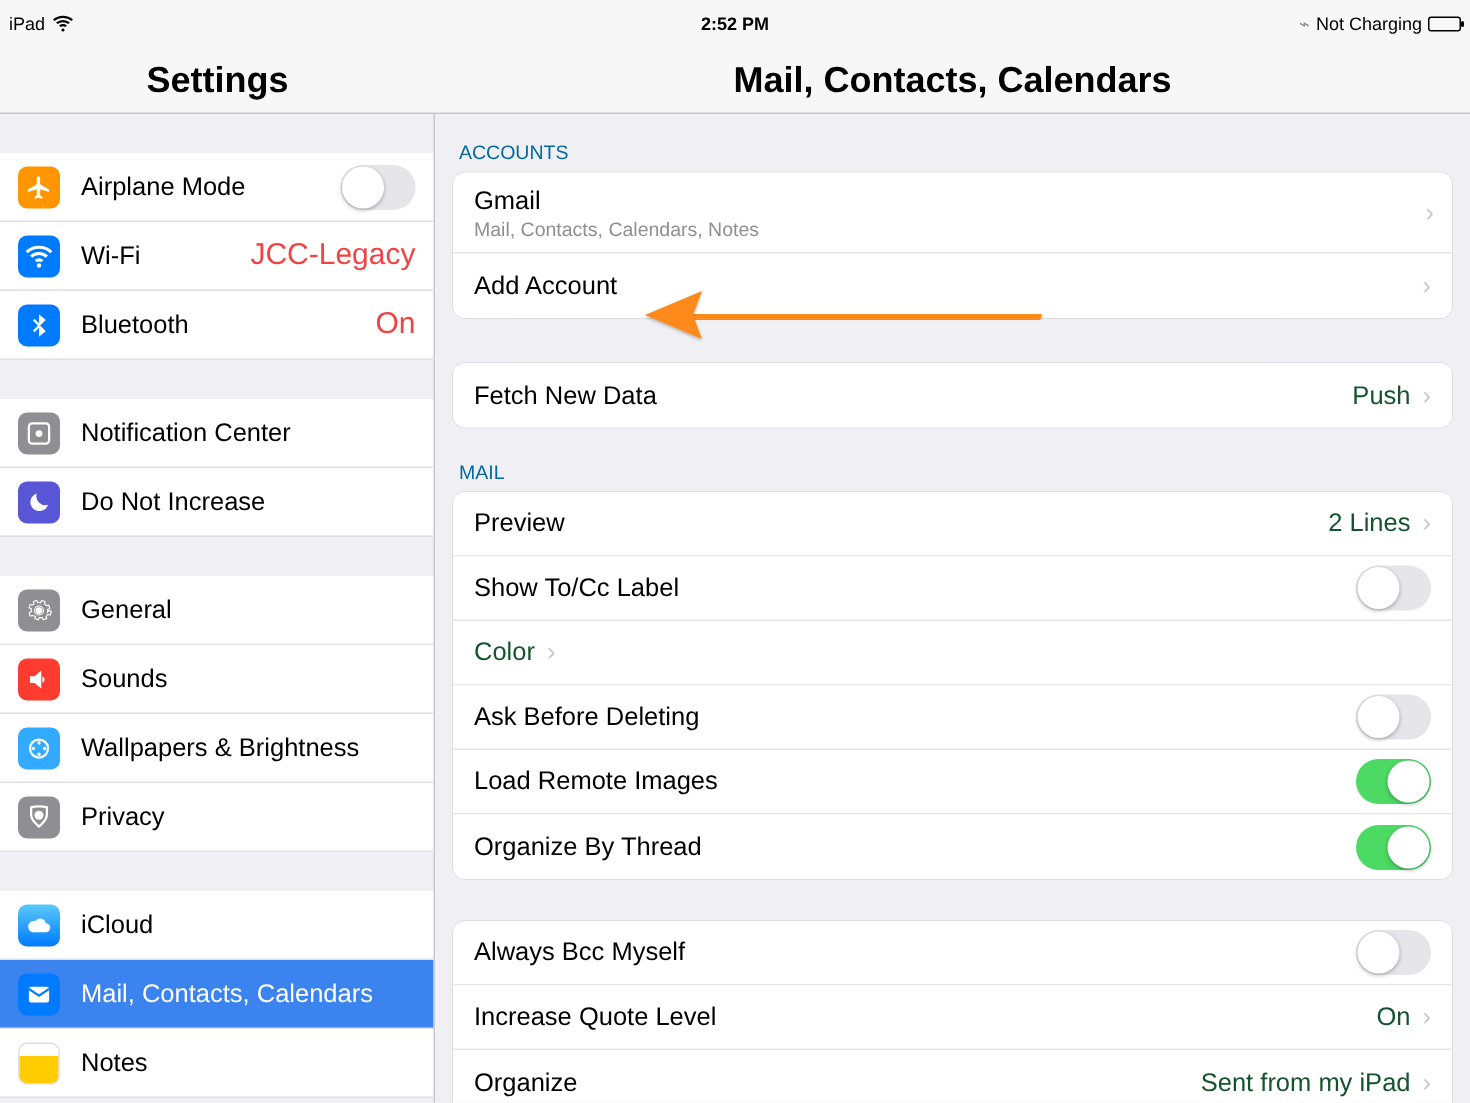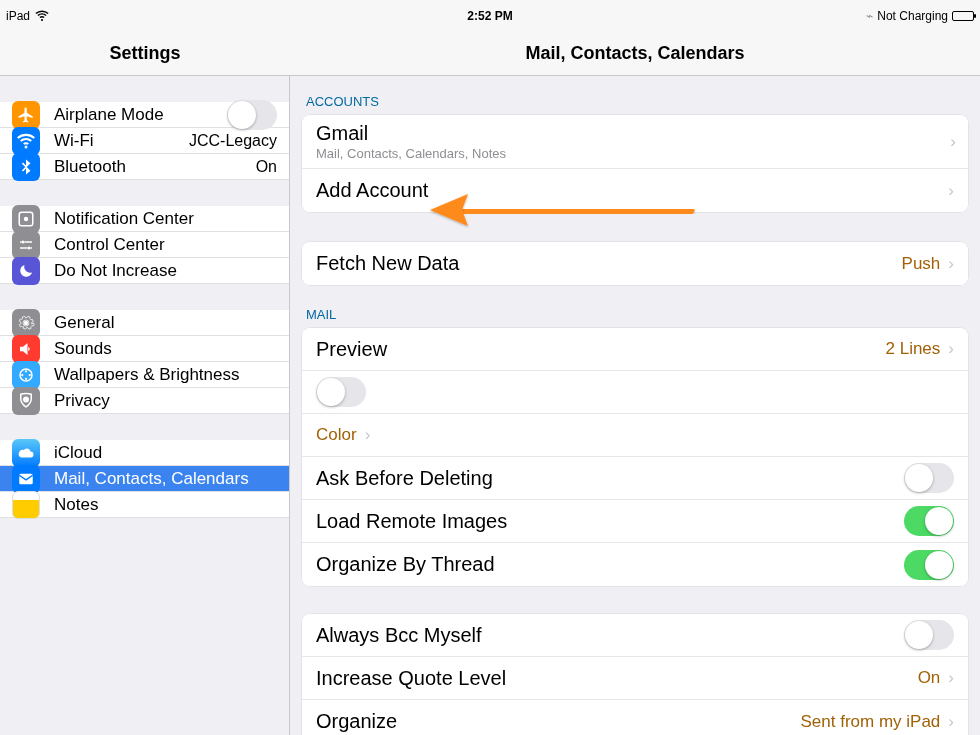--- a/index.html
+++ b/index.html
@@ -35,47 +35,47 @@
 
     
     .nav-bar {
       height: 44px;
       background: #f7f7f7;
       border-bottom: 1px solid #c8c7cc;
       display: flex;
     }
     .nav-left, .nav-right-col {
       display: flex; align-items: center; justify-content: center;
-      font-size: 18px; font-weight: 600;
+      font-size: 24px; font-weight: 600;
     }
     .nav-left { width: 290px; }
     .nav-right-col { flex: 1; }
 
     .main { display: flex; height: calc(735px - 64px); }
     .sidebar { width: 290px; background: #efeff4; border-right: 1px solid #c8c7cc; overflow-y: auto; }
     .detail { flex: 1; overflow-y: auto; position: relative; }
 
     .row {
       display: flex; align-items: center;
-      height: 26px;
+      height: 46px;
       background: #fff;
       border-bottom: 1px solid #e0e0e3;
       padding: 0 12px;
     }
     .group-spacer { height: 26px; }
 
     .icon {
       width: 28px; height: 28px; border-radius: 6px; margin-right: 14px;
       display: flex; align-items: center; justify-content: center;
       flex-shrink: 0; color: #fff;
     }
     .icon svg { width: 18px; height: 18px; fill: #fff; }
 
     .row-label { flex: 1; }
-    .row-value { color: #000000; font-size: 16px; }
+    .row-value { color: #ef4444; font-size: 20px; }
     .row.selected { background: #3b84f0; color: #fff; }
 
     
     .bg-orange { background:#ff9500; }
     .bg-blue { background:#007aff; }
     .bg-grey { background:#8e8e93; }
     .bg-purple { background:#5856d6; }
     .bg-red { background:#ff3b30; }
     .bg-cyan { background:#32aaff; }
     .bg-bluegrad { background: linear-gradient(#5ac8fa,#007aff); }
@@ -103,25 +103,25 @@
       margin: 0 12px; border-radius: 8px; overflow: hidden;
       box-shadow: 0 0 0 0.5px #d6d6db;
       background:#fff;
     }
     .d-row {
       display:flex; align-items:center; min-height:43px;
       padding: 0 14px; border-bottom: 1px solid #e5e5ea;
       background:#fff;
     }
     .d-row:last-child { border-bottom:0; }
-    .d-row .d-label { flex:1; font-size:20px; }
+    .d-row .d-label { flex:1; font-size:17px; }
     .d-row .d-sub { font-size:13px; color:#8e8e93; margin-top:1px; }
     .d-row.stacked { flex-direction: column; align-items:flex-start; justify-content:center; padding-top:6px; padding-bottom:6px; min-height:54px;}
     .d-row.stacked .d-label { flex:0; }
-    .d-value { color:#a16207; }
+    .d-value { color:#14532d; }
     .chevron {
       margin-left:8px; color:#c7c7cc;
     }
 
     
     .pointer-arrow {
       position:absolute;
       top: 114px;
       left: 130px;
       pointer-events:none;
@@ -192,30 +192,20 @@
     <div class="row">
       <div class="icon bg-grey">
           <svg viewBox="0 0 24 24">
             <rect x="3" y="3" width="18" height="18" rx="3" fill="none" stroke="#fff" stroke-width="2"></rect>
             <circle cx="12" cy="12" r="3"></circle>
           </svg>
         </div>
       <div class="row-label">Notification Center</div>
     </div>
     <div class="row">
-      <div class="icon bg-grey">
-          <svg viewBox="0 0 24 24">
-            <circle cx="8" cy="8" r="2"></circle>
-            <circle cx="16" cy="16" r="2"></circle>
-            <path d="M4 8h2m4 0h10M4 16h10m4 0h2" stroke="#fff" stroke-width="2"></path>
-          </svg>
-        </div>
-      <div class="row-label">Control Center</div>
-    </div>
-    <div class="row">
       <div class="icon bg-purple">
           <svg viewBox="0 0 24 24">
             <path d="M20 14a8 8 0 01-10-10 8 8 0 1010 10z"></path>
           </svg>
         </div>
       <div class="row-label">Do Not Increase</div>
     </div>
 
     <div class="group-spacer"></div>
 
@@ -308,20 +298,21 @@
     </div>
 
     <div class="section-header">MAIL</div>
     <div class="d-group">
       <div class="d-row">
         <div class="d-label">Preview</div>
         <div class="d-value">2 Lines</div>
         <span class="chevron">›</span>
       </div>
       <div class="d-row">
+        <div class="d-label">Show To/Cc Label</div>
         <div class="switch">
             <div class="knob"></div>
           </div>
       </div>
       <div class="d-row">
         <div class="d-value">Color</div>
         <span class="chevron">›</span>
       </div>
       <div class="d-row">
         <div class="d-label">Ask Before Deleting</div>

